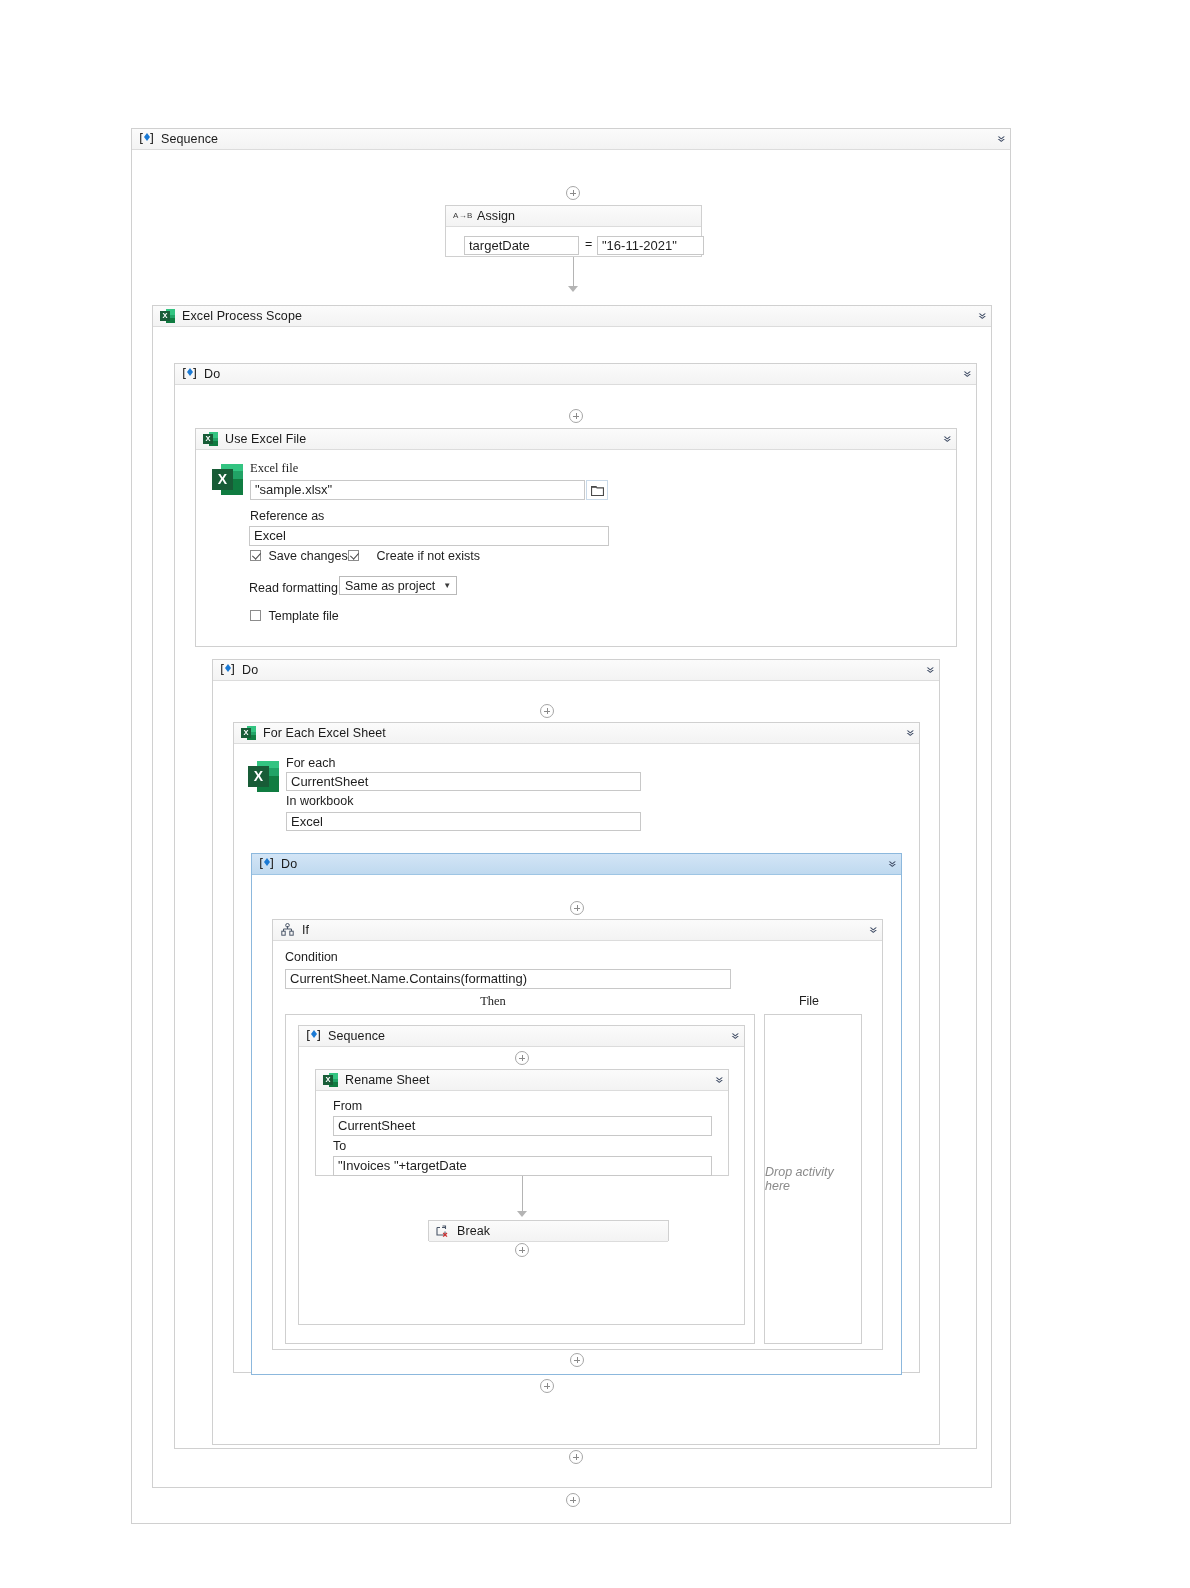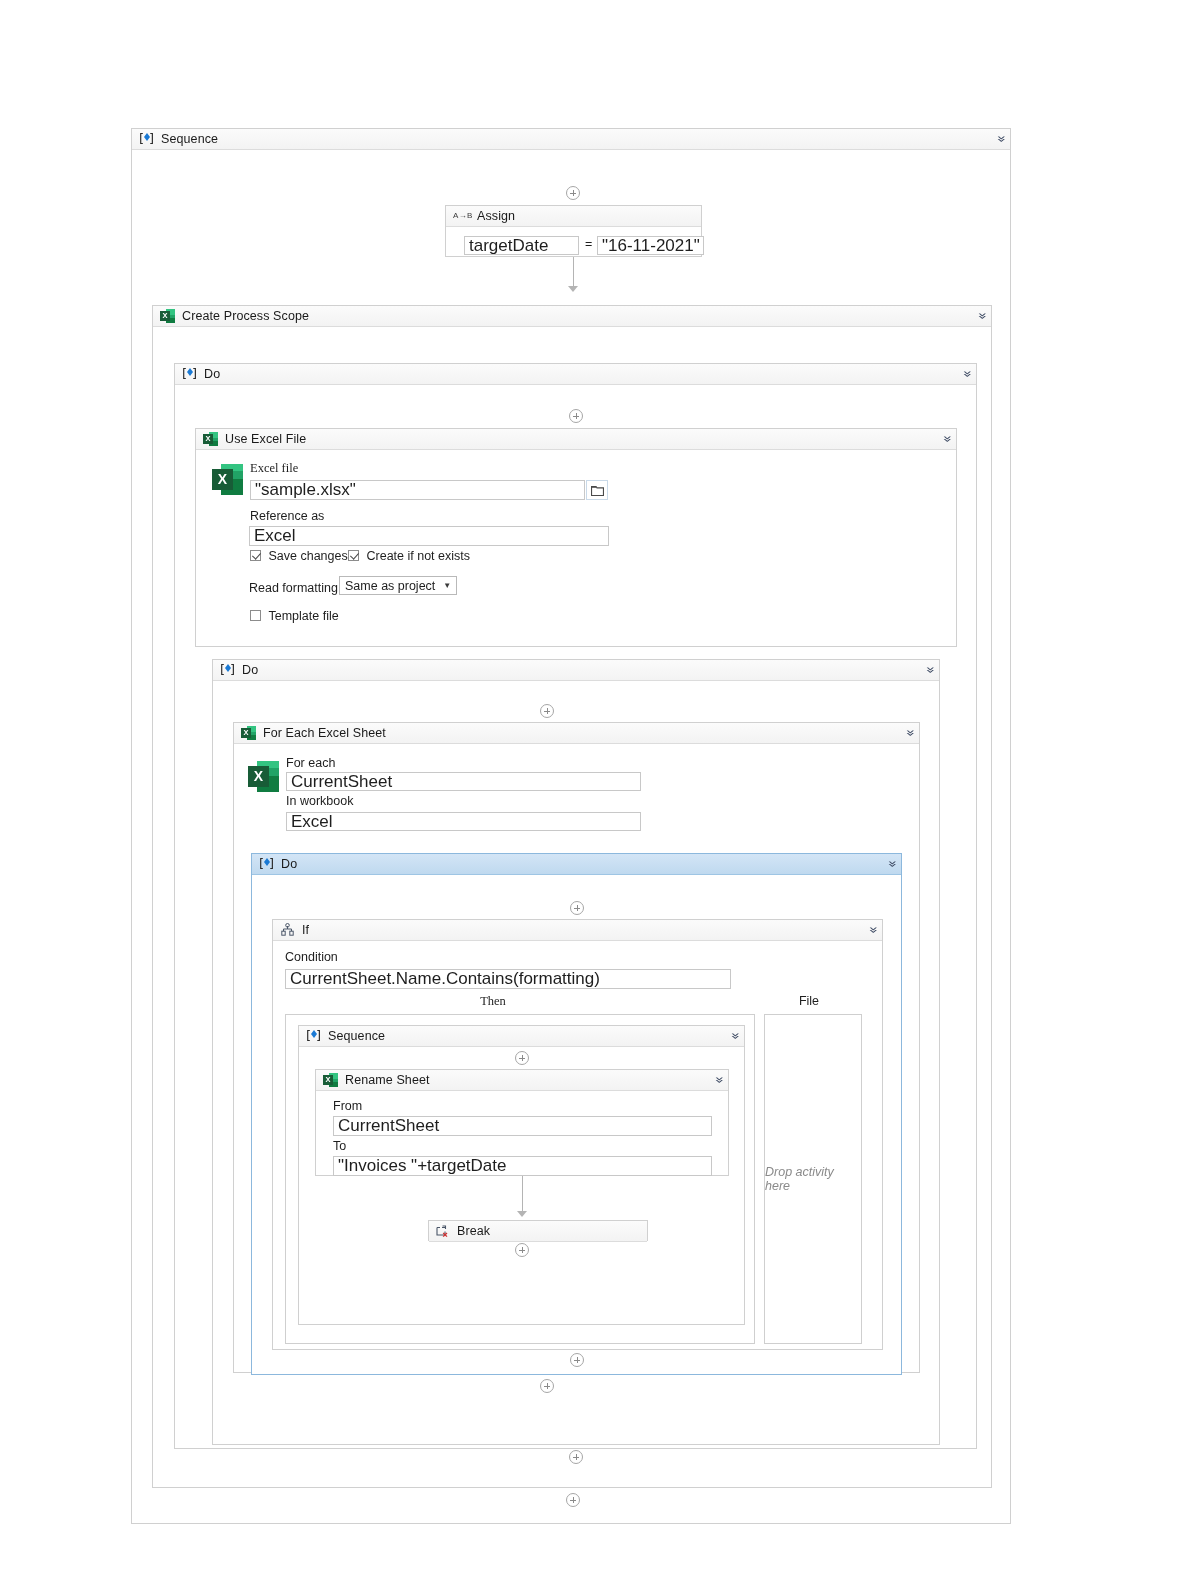--- a/index.html
+++ b/index.html
@@ -118,21 +118,21 @@
 
   
   .lbl{font-size:12.5px;color:#1e1e1e;white-space:nowrap;}
   .fld{
     box-sizing:border-box;
     border:1px solid #c8c8c8;
     background:#fff;
     height:19px;
     line-height:17px;
     padding:0 4px;
-    font-size:17px;
+    font-size:13px;
     color:#1e1e1e;
     white-space:nowrap;
     overflow:hidden;
   }
 
   .cbx{
     display:inline-block;width:11px;height:11px;border:1px solid #8c8c8c;background:#fff;
     box-sizing:border-box;position:relative;vertical-align:-1px;
   }
   .cbx.on:after{
@@ -196,21 +196,21 @@
 
       <div class="act abs" style="left:20px;top:155px;width:840px;height:1183px;">
         <div class="act-hdr">
           <span class="ico ico-xls">
             <span class="d"></span>
               <span class="d2"></span>
               <span class="d3"></span>
               <span class="sq"></span>
               <span class="x">X</span>
           </span>
-          <span class="act-title">Create Process Scope</span>
+          <span class="act-title">Excel Process Scope</span>
           <span class="chev">«</span>
         </div>
         <div class="body">
 
           <div class="act abs" style="left:21px;top:36px;width:803px;height:1086px;">
             <div class="act-hdr">
               <span class="ico ico-seq">
                 <span class="brk l">[</span>
                   <span class="brk r">]</span>
                 <span class="ar"><i class="up"></i><span class="bar"></span><i class="dn"></i></span>
@@ -254,21 +254,21 @@
 
                   <div class="abs lbl" style="left:54px;top:59px;">Reference as</div>
                   <div class="fld abs" style="left:53px;top:76px;width:360px;height:20px;line-height:18px;">Excel</div>
 
                   <div class="abs" style="left:54px;top:99px;">
                     <span class="cbx on"></span>
                     <span class="lbl" style="margin-left:4px;">Save changes</span>
                   </div>
                   <div class="abs" style="left:152px;top:99px;">
                     <span class="cbx on"></span>
-                    <span class="lbl" style="margin-left:4px;">Create if not exists</span>
+                    <span class="lbl" style="margin-left:14px;">Create if not exists</span>
                   </div>
 
                   <div class="abs lbl" style="left:53px;top:131px;">Read formatting</div>
                   <div class="sel-box abs" style="left:143px;top:126px;">
                     <span>Same as project</span>
                     <span class="caret">▼</span>
                   </div>
 
                   <div class="abs" style="left:54px;top:159px;">
                     <span class="cbx"></span>
@@ -384,21 +384,21 @@
                                         <div class="abs lbl" style="left:17px;top:8px;">From</div>
                                         <div class="fld abs" style="left:17px;top:25px;width:379px;height:20px;line-height:18px;">CurrentSheet</div>
                                         <div class="abs lbl" style="left:17px;top:48px;">To</div>
                                         <div class="fld abs" style="left:17px;top:65px;width:379px;height:20px;line-height:18px;">"Invoices "+targetDate</div>
                                       </div>
                                     </div>
 
                                     <div class="conn abs" style="left:223px;top:129px;height:36px;"></div>
                                     <div class="conn-head abs" style="left:218px;top:164px;"></div>
 
-                                    <div class="act abs" style="left:129px;top:173px;width:220px;height:21px;">
+                                    <div class="act abs" style="left:129px;top:173px;width:241px;height:21px;">
                                       <div class="act-hdr">
                                         <span class="ico ico-break">
                                           <svg width="14" height="13" viewBox="0 0 14 13">
                                             <path d="M1 2.5 L1 10 L9 10 L9 6.5" stroke="#4a5668" stroke-width="1.1" fill="none"></path>
                                             <path d="M1 2.5 L9 2.5" stroke="#4a5668" stroke-width="1.1" fill="none" stroke-dasharray="3 2"></path>
                                             <path d="M6.5 1 L9.5 1 L9.5 4" stroke="#4a5668" stroke-width="1.1" fill="none"></path>
                                             <path d="M7.2 8 L11 11.6 M11 8 L7.2 11.6" stroke="#d03030" stroke-width="1.3"></path>
                                           </svg>
                                         </span>
                                         <span class="act-title">Break</span>

